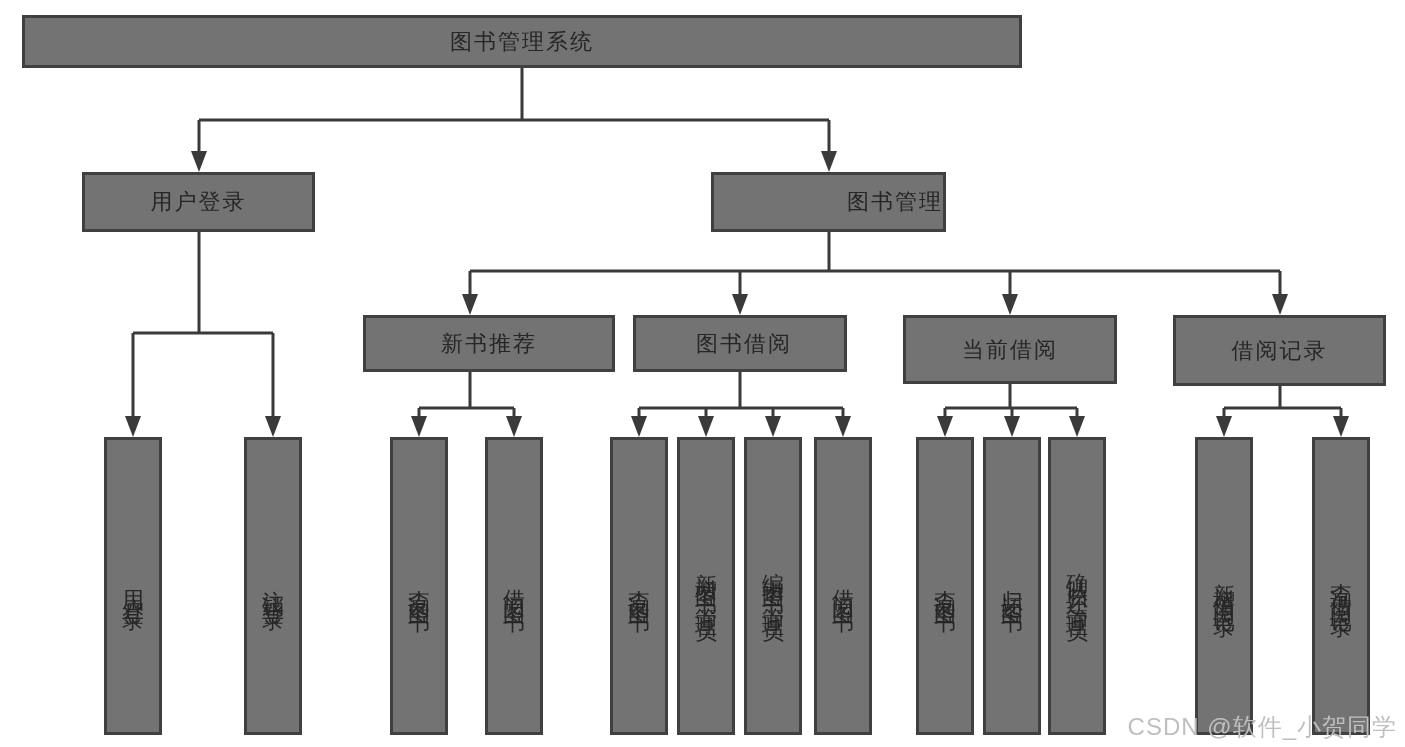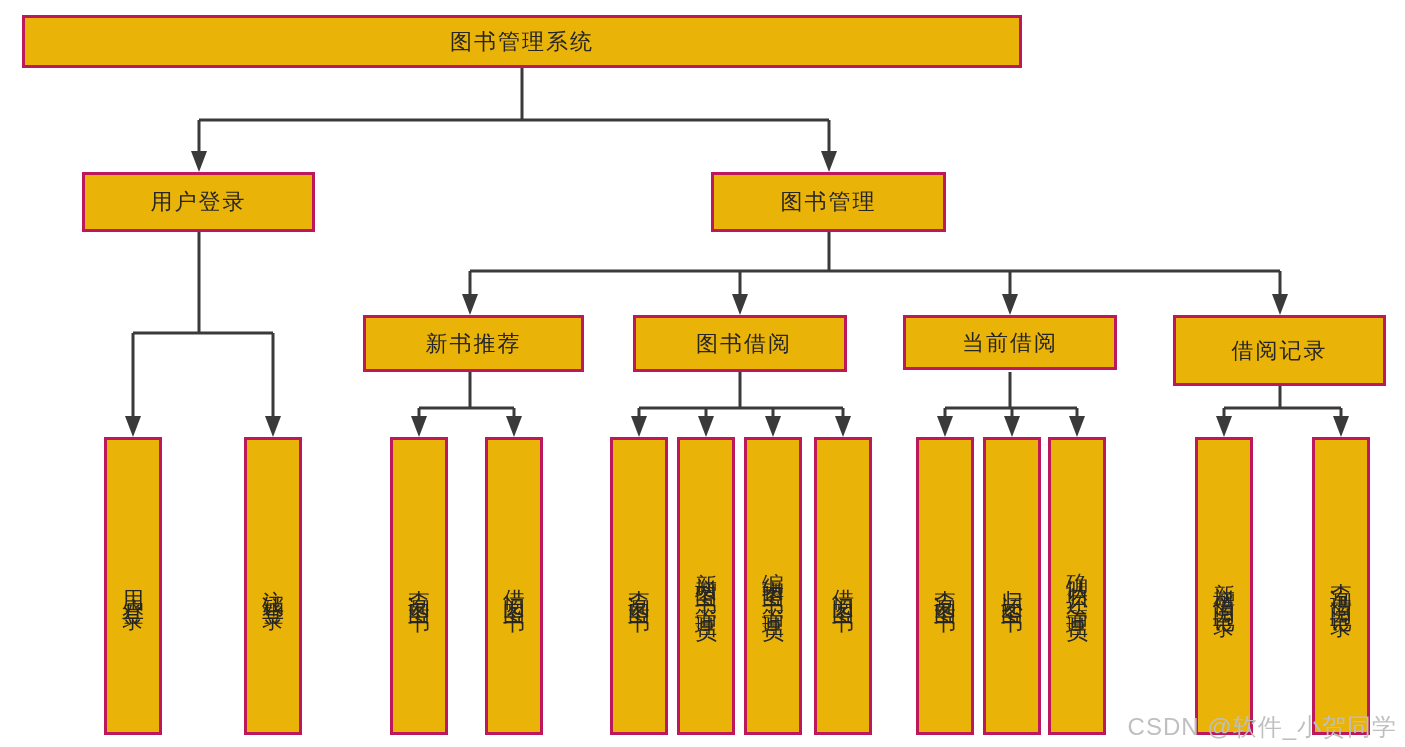--- a/index.html
+++ b/index.html
@@ -12,34 +12,34 @@
     color: #262626;
     overflow: hidden;
   }
   #connectors { position: absolute; left: 0; top: 0; }
   #connectors .ln { stroke: #3a3a3a; stroke-width: 3; fill: none; }
   #connectors .tri { fill: #3a3a3a; stroke: none; }
 
   .node {
     position: absolute;
     box-sizing: border-box;
-    background: #eab308;
-    border: 3px solid #be185d;
+    background: #737373;
+    border: 3px solid #404040;
     display: flex;
     align-items: center;
     justify-content: center;
     z-index: 2;
   }
   .hnode { font-size: 22px; letter-spacing: 2px; white-space: nowrap; }
   .root  { left: 22px;  top: 15px;  width: 1000px; height: 53px; }
   .n-ul  { left: 82px;  top: 172px; width: 233px;  height: 60px; }
-  .n-bm  { left: 711px; top: 172px; width: 235px;  height: 60px; }
-  .n-xs  { left: 363px; top: 315px; width: 221px;  height: 57px; }
+  .n-bm  { left: 711px; top: 172px; width: 235px;  height: 60px; justify-content: flex-end; }
+  .n-xs  { left: 363px; top: 315px; width: 252px;  height: 57px; }
   .n-ts  { left: 633px; top: 315px; width: 214px;  height: 57px; padding-left: 8px; }
-  .n-dq  { left: 903px; top: 315px; width: 214px;  height: 55px; justify-content: center; }
+  .n-dq  { left: 903px; top: 315px; width: 214px;  height: 69px; justify-content: center; }
   .n-jl  { left: 1173px;top: 315px; width: 213px;  height: 71px; }
 
   .leaf { top: 437px; width: 58px; height: 298px; }
   .leaf .vtext {
     writing-mode: vertical-rl;
     text-orientation: mixed;
     font-size: 22px;
     letter-spacing: 7px;
     line-height: 1.1;
     white-space: nowrap;

